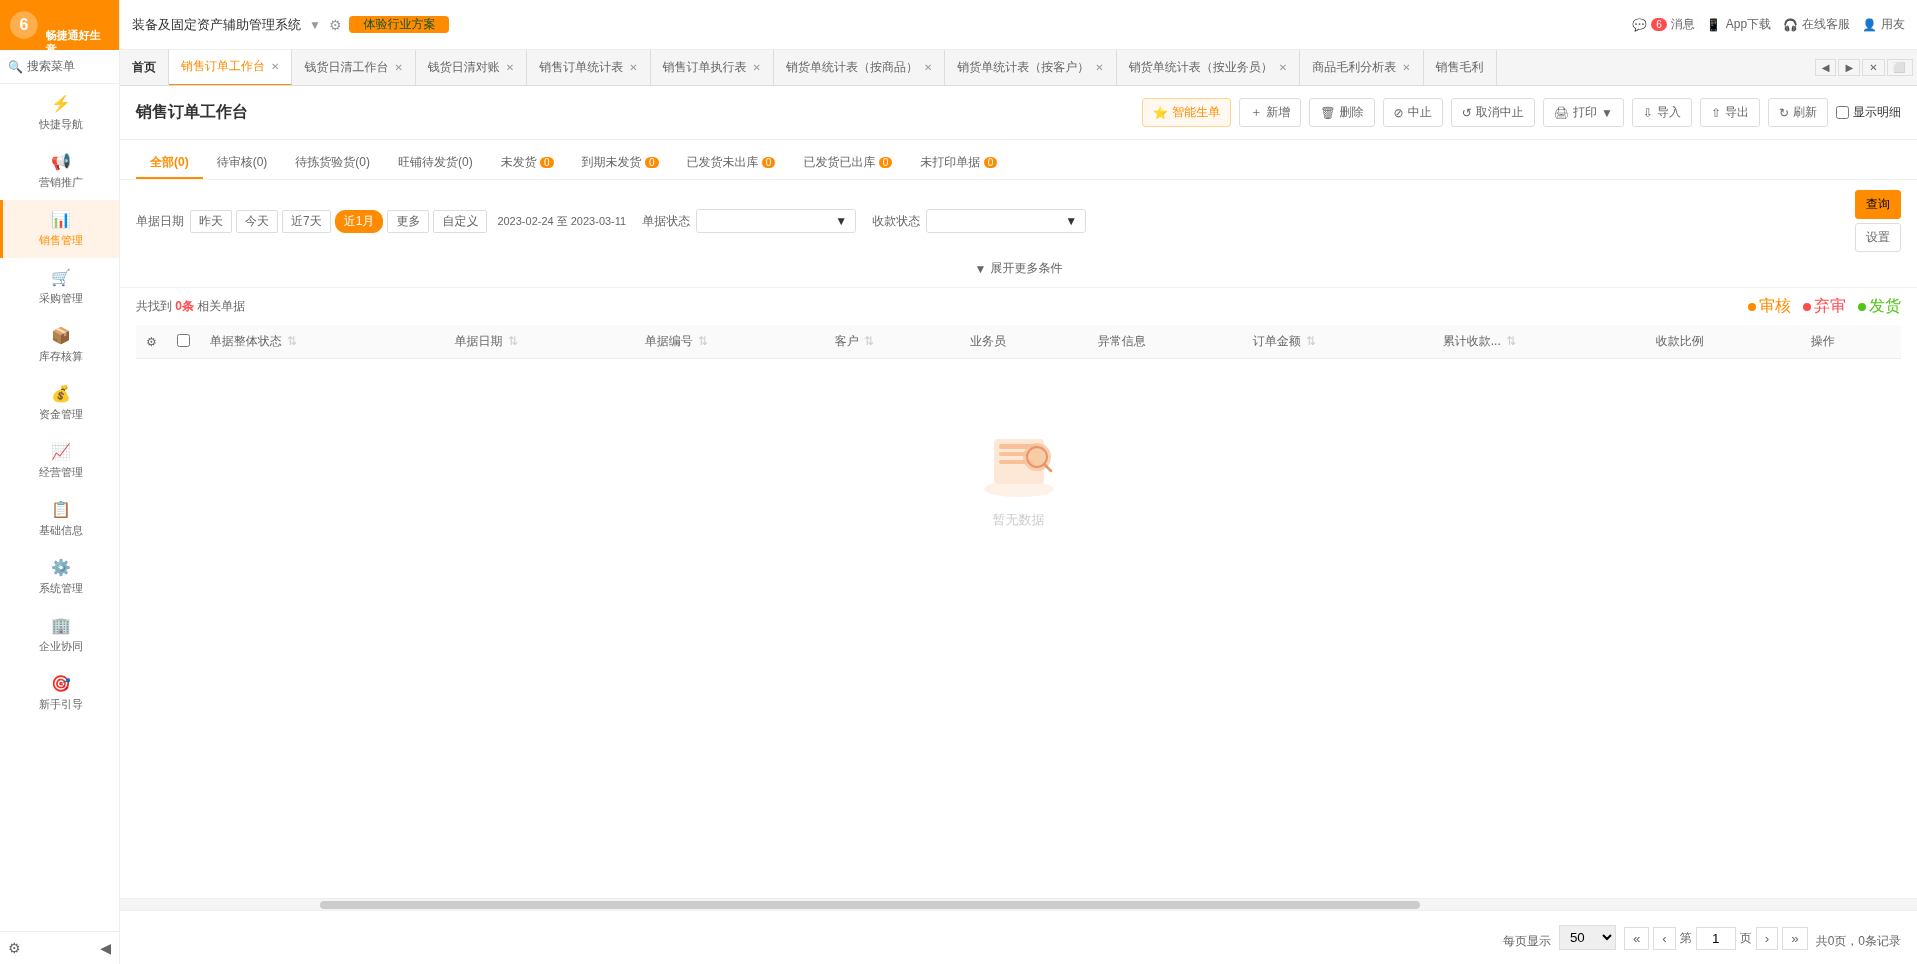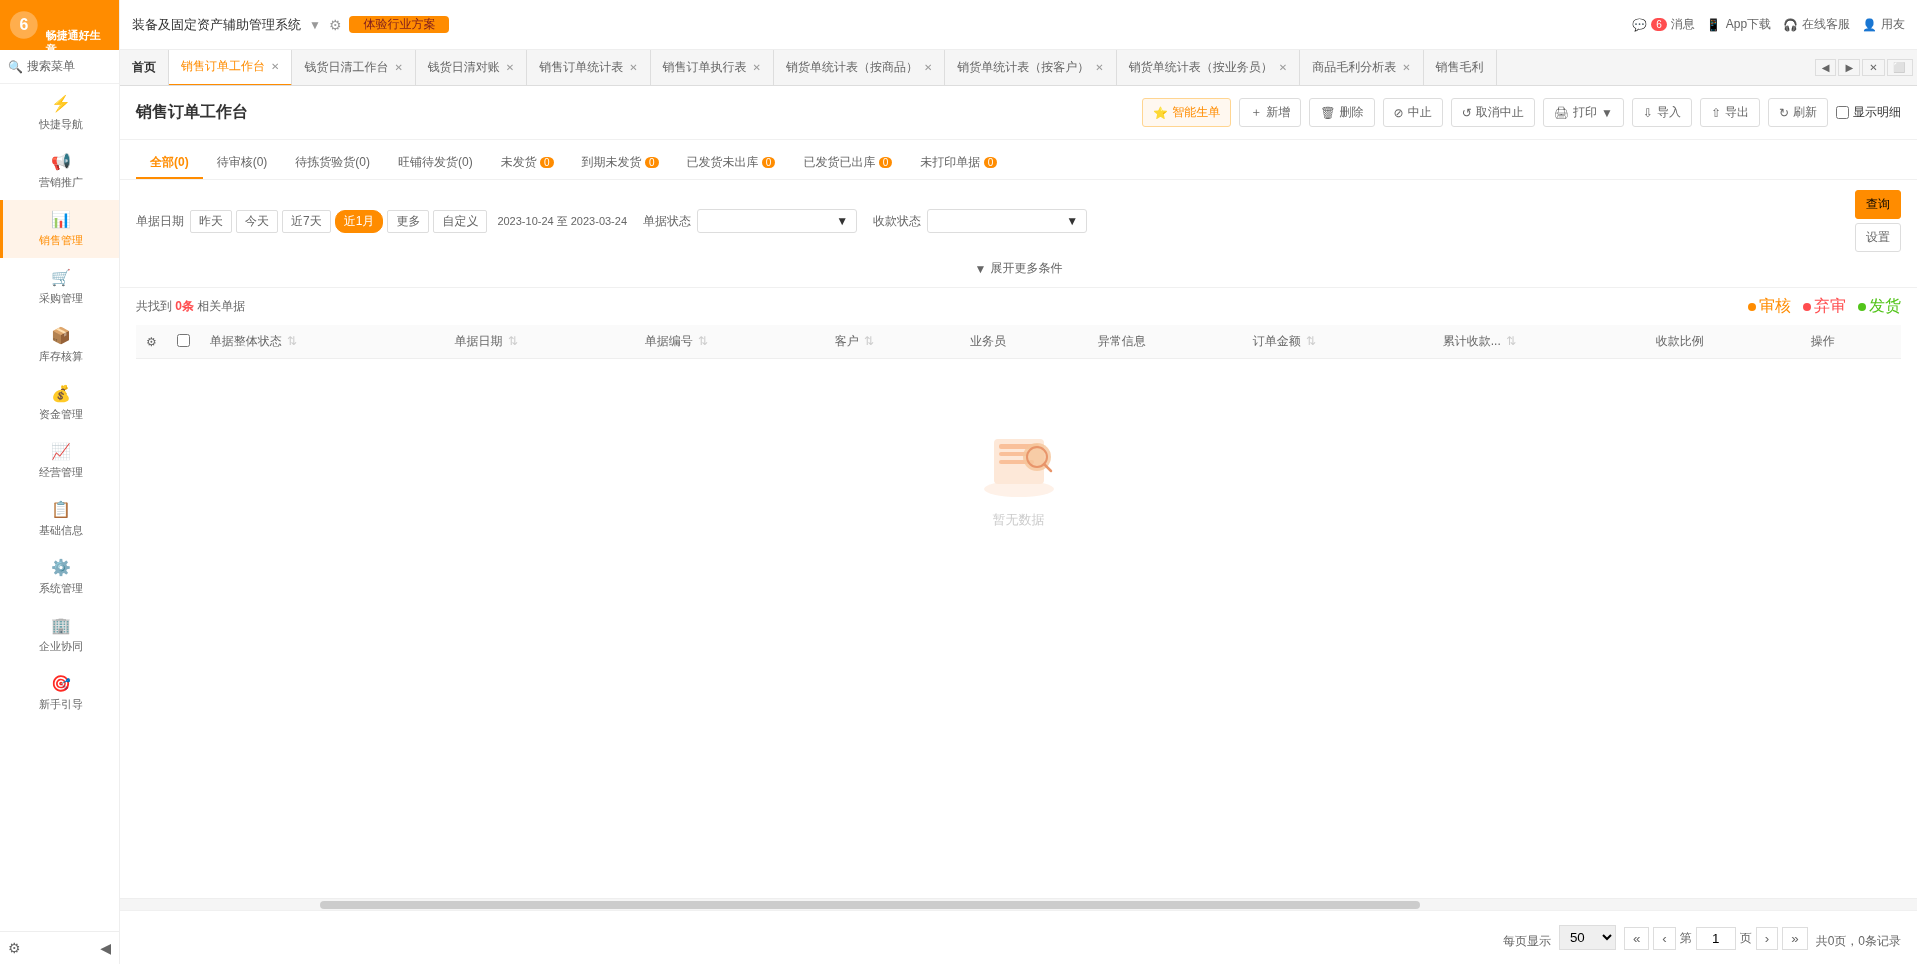--- a/index.html
+++ b/index.html
@@ -14,21 +14,21 @@
     .sidebar-nav-item { display: flex; flex-direction: column; align-items: center; padding: 10px 4px; cursor: pointer; color: #666; font-size: 11px; gap: 4px; border-left: 3px solid transparent; }
     .sidebar-nav-item.active { background: #fff3e8; color: #ff8c00; border-left-color: #ff8c00; }
     .sidebar-nav-icon { font-size: 16px; }
     .sidebar-bottom { margin-top: auto; padding: 8px; display: flex; justify-content: space-between; align-items: center; border-top: 1px solid #eee; }
 
     
     .main { flex: 1; display: flex; flex-direction: column; overflow: hidden; }
 
     
     .topbar { height: 50px; background: white; display: flex; align-items: center; padding: 0 12px; border-bottom: 1px solid #eee; gap: 8px; }
-    .topbar-btn-industry { background: #ff8c00; color: #7f1d1d; border: none; padding: 0 14px; border-radius: 4px; cursor: pointer; font-size: 12px; }
+    .topbar-btn-industry { background: #ff8c00; color: #14532d; border: none; padding: 0 14px; border-radius: 4px; cursor: pointer; font-size: 12px; }
     .topbar-actions { display: flex; align-items: center; gap: 12px; margin-left: auto; }
     .topbar-action { display: flex; align-items: center; gap: 4px; color: #666; cursor: pointer; font-size: 12px; }
     .badge { background: #ff4d4f; color: white; border-radius: 10px; padding: 1px 5px; font-size: 10px; }
 
     
     .tabs-bar { background: #f5f5f5; display: flex; align-items: center; border-bottom: 1px solid #ddd; overflow: hidden; height: 36px; }
     .tab { display: flex; align-items: center; padding: 0 12px; height: 36px; cursor: pointer; font-size: 12px; color: #666; white-space: nowrap; border-right: 1px solid #ddd; gap: 6px; flex-shrink: 0; }
     .tab.active { background: #fff; color: #ff8c00; border-bottom: 2px solid #ff8c00; }
     .tab-close { color: #999; font-size: 10px; }
     .tab.home { color: #333; font-weight: bold; }
@@ -340,21 +340,21 @@
         <div class="filter-item">
           <span class="filter-label">单据日期</span>
           <div class="filter-date-btns">
             <button class="filter-date-btn">昨天</button>
             <button class="filter-date-btn">今天</button>
             <button class="filter-date-btn">近7天</button>
             <button class="filter-date-btn active">近1月</button>
             <button class="filter-date-btn">更多</button>
             <button class="filter-date-btn">自定义</button>
           </div>
-          <span class="filter-date-range">2023-10-24 至 2023-03-24</span>
+          <span class="filter-date-range">2023-02-24 至 2023-03-11</span>
         </div>
 
         <div class="filter-item">
           <span class="filter-label">单据状态</span>
           <div class="filter-select" style="min-width:160px;">
             <span></span>
             <span>▼</span>
           </div>
         </div>
 

